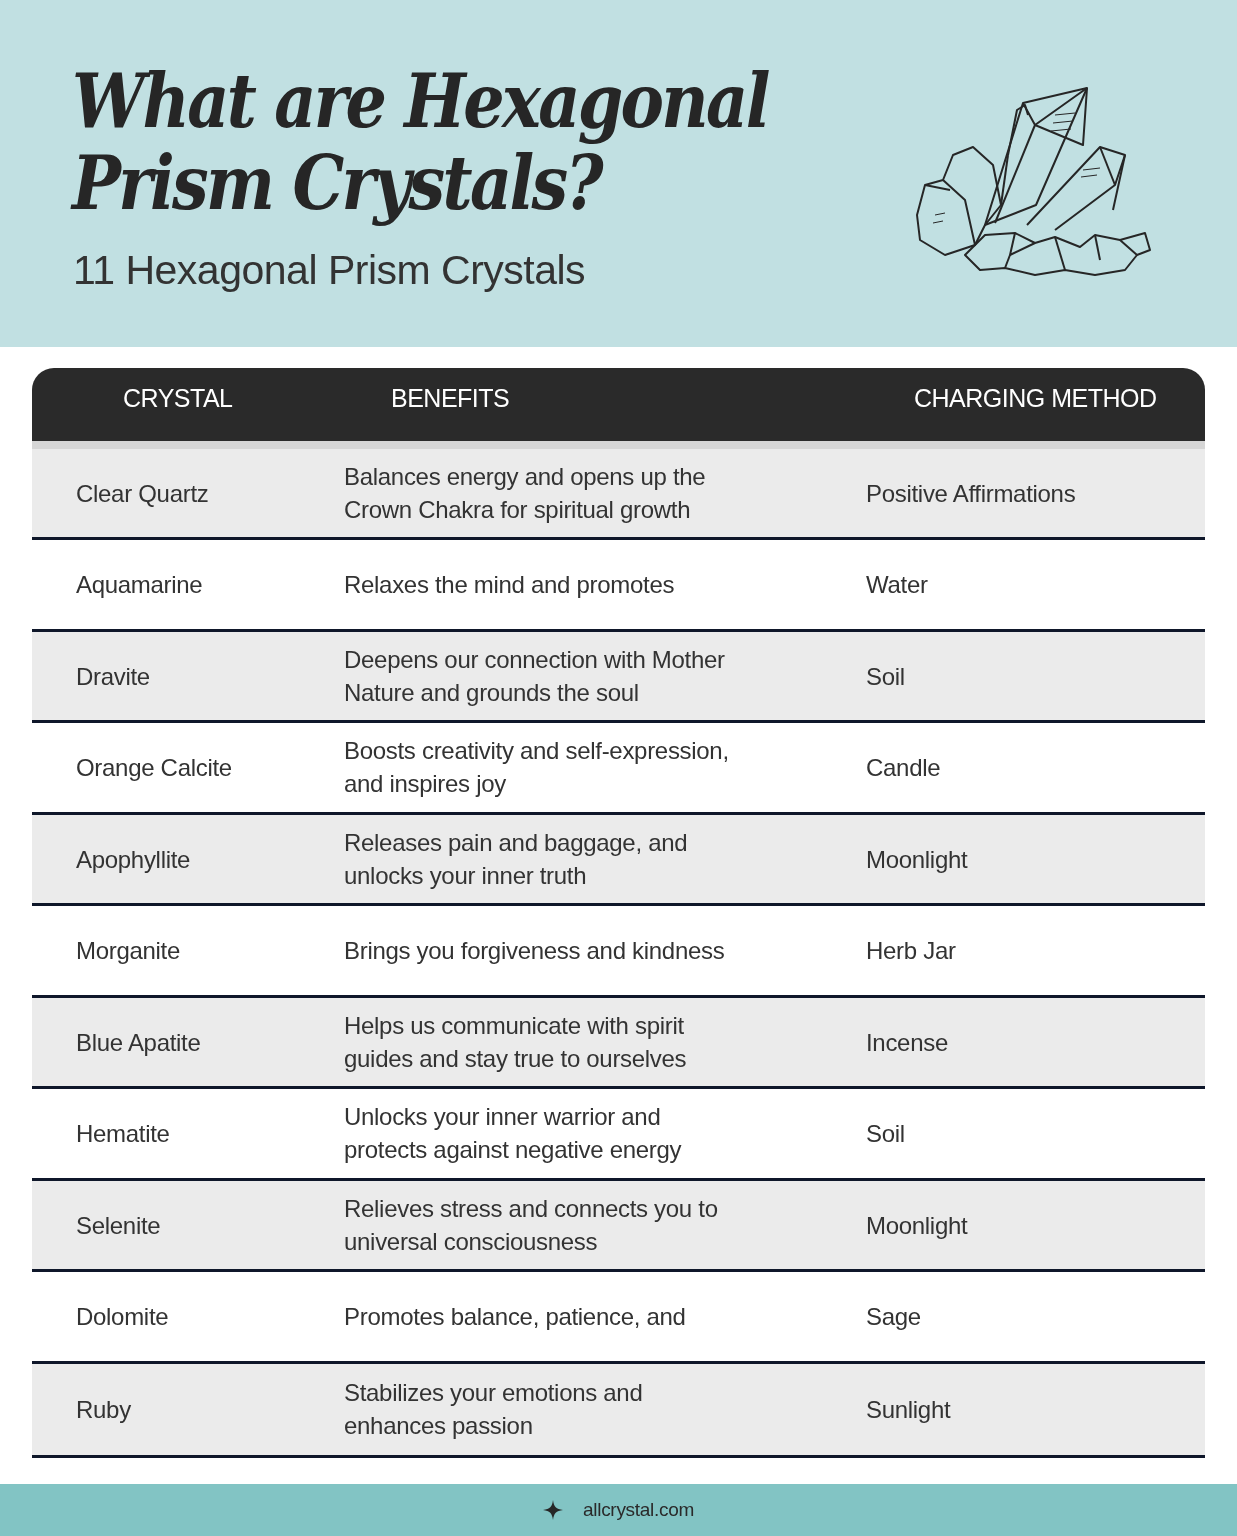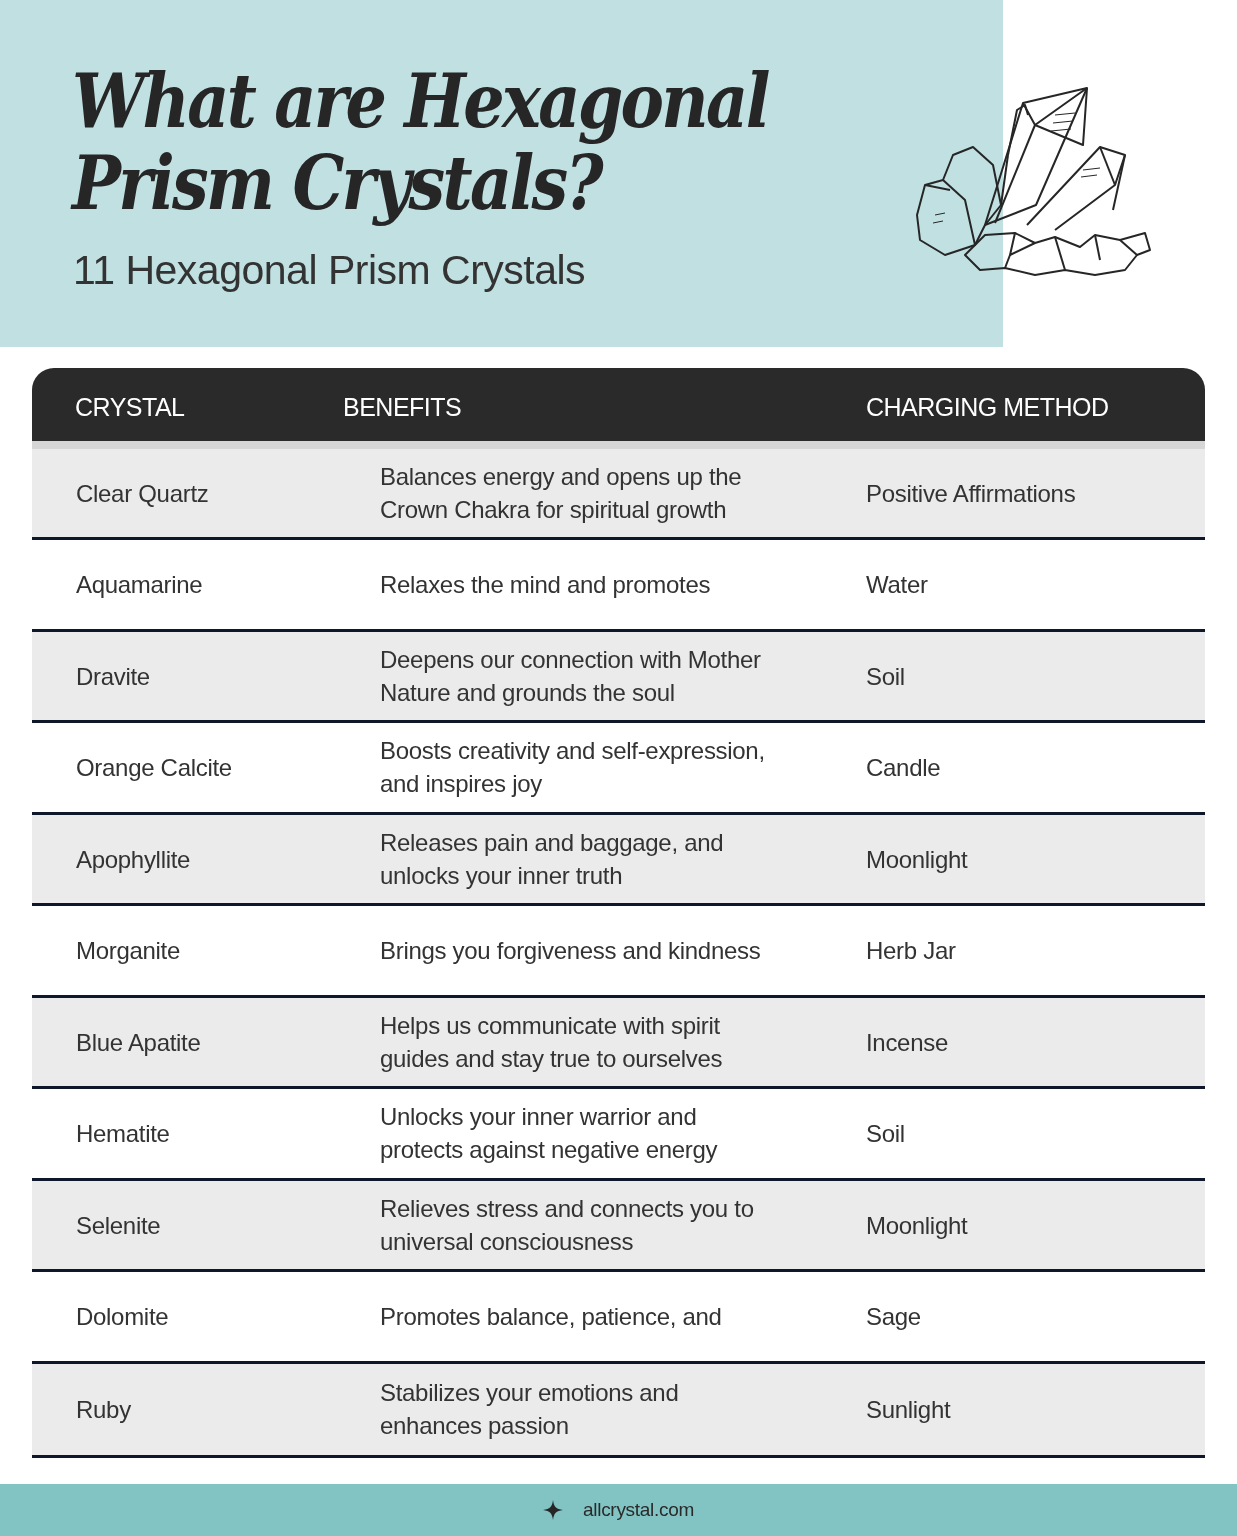--- a/index.html
+++ b/index.html
@@ -1,35 +1,35 @@
 <!DOCTYPE html>
 <html><head>
 <meta charset="utf-8">
 <style>
   * { box-sizing: border-box; margin: 0; padding: 0; }
   html, body { width: 1237px; height: 1536px; background: #ffffff; overflow: hidden; }
   body { position: relative; font-family: "Liberation Sans", "DejaVu Sans", sans-serif; color: #2a2a2a; }
 
-  .hero { position: absolute; left: 0; top: 0; width: 1003px; height: 347px; background: #c1e0e2; }
+  .hero { position: absolute; left: 0; top: 0; width: 1237px; height: 347px; background: #c1e0e2; }
   .hero-title { position: absolute; left: 72px; top: 60px; font-family: "DejaVu Serif", "Liberation Serif", serif; font-style: italic; font-weight: bold; font-size: 74px; line-height: 82px; color: #262626; letter-spacing: -3px; transform: scaleX(0.88); transform-origin: left top; width: 860px; }
   .hero-subtitle { position: absolute; left: 73px; top: 247px; font-size: 41px; font-weight: 500; color: #333333; letter-spacing: -0.5px; }
   .hero-illustration { position: absolute; left: 905px; top: 85px; width: 250px; height: 195px; }
 
   .table { position: absolute; left: 32px; top: 368px; width: 1173px; }
   .thead { height: 73px; background: #2a2a2a; border-radius: 22px 22px 0 0; position: relative; color: #ffffff; font-size: 25px; font-weight: 500; }
-  .thead span { position: absolute; top: 25px; letter-spacing: -0.5px; }
+  .thead span { position: absolute; top: 16px; letter-spacing: -0.5px; margin-left: 48px; }
   .col1 { left: 43px; } .col2 { left: 311px; } .col3 { left: 834px; }
   .thead-shadow { height: 8px; background: #d6d6d6; }
 
   .row { position: relative; height: 91.5px; border-bottom: 3px solid #0f172a; font-size: 24px; color: #333333; }
   .row.shaded { background: #ebebeb; }
   .row.white { background: #ffffff; }
   .row .cell { position: absolute; top: 50%; transform: translateY(-50%); line-height: 33px; letter-spacing: -0.3px; }
   .row .c1 { left: 44px; }
-  .row .c2 { left: 312px; width: 450px; margin-left: 36px; }
+  .row .c2 { left: 312px; width: 450px; }
   .row .c3 { left: 834px; }
   .row.first { height: 91px; }
 
   .footer { position: absolute; left: 0; top: 1484px; width: 1237px; height: 52px; background: #82c4c4; display: flex; align-items: center; justify-content: center; gap: 20px; }
   .footer-star { width: 20px; height: 20px; }
   .footer-text { font-size: 19px; color: #2a2a2a; font-weight: 500; letter-spacing: -0.3px; }
 </style>
 </head>
 <body>
 

